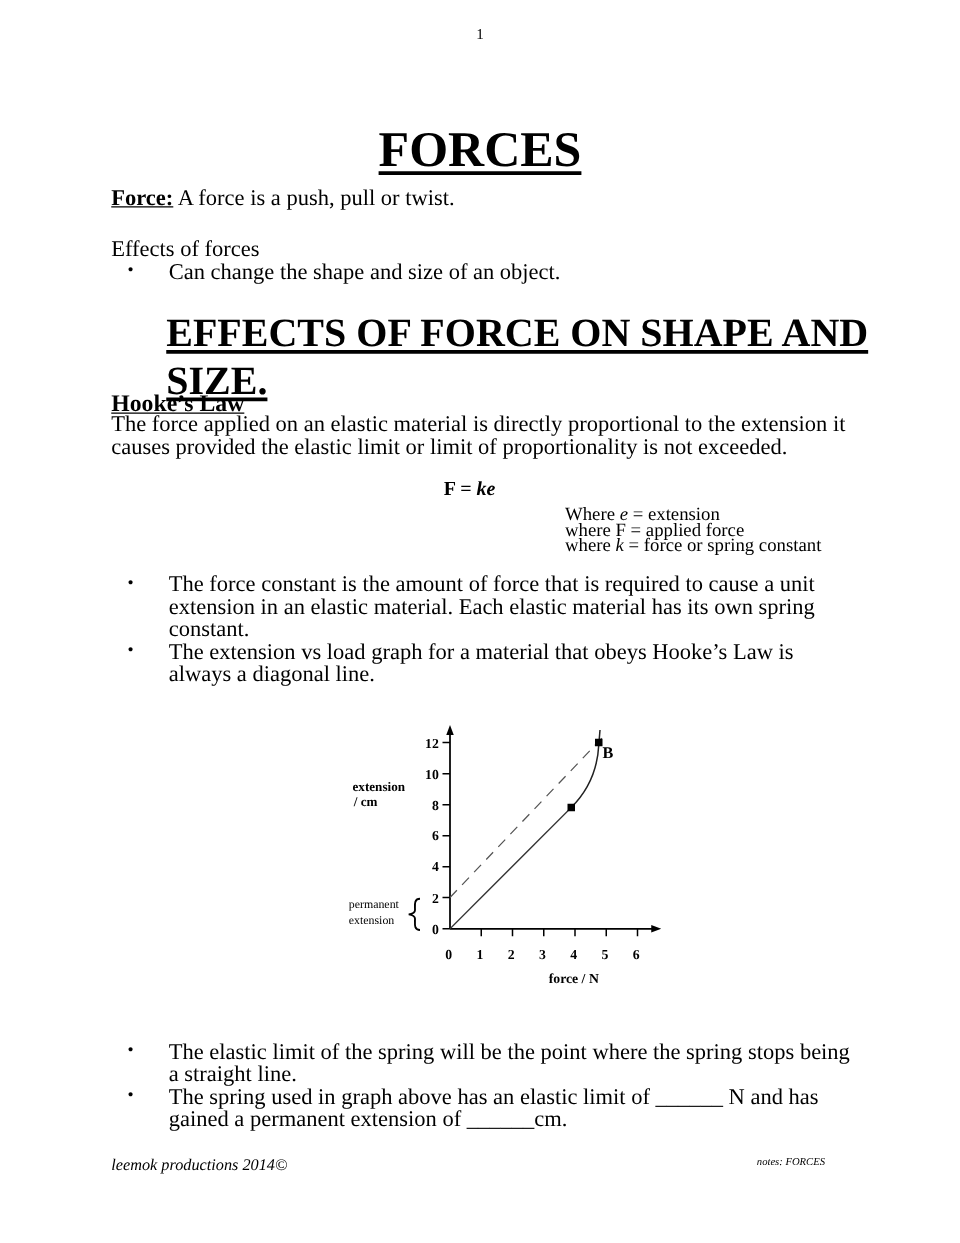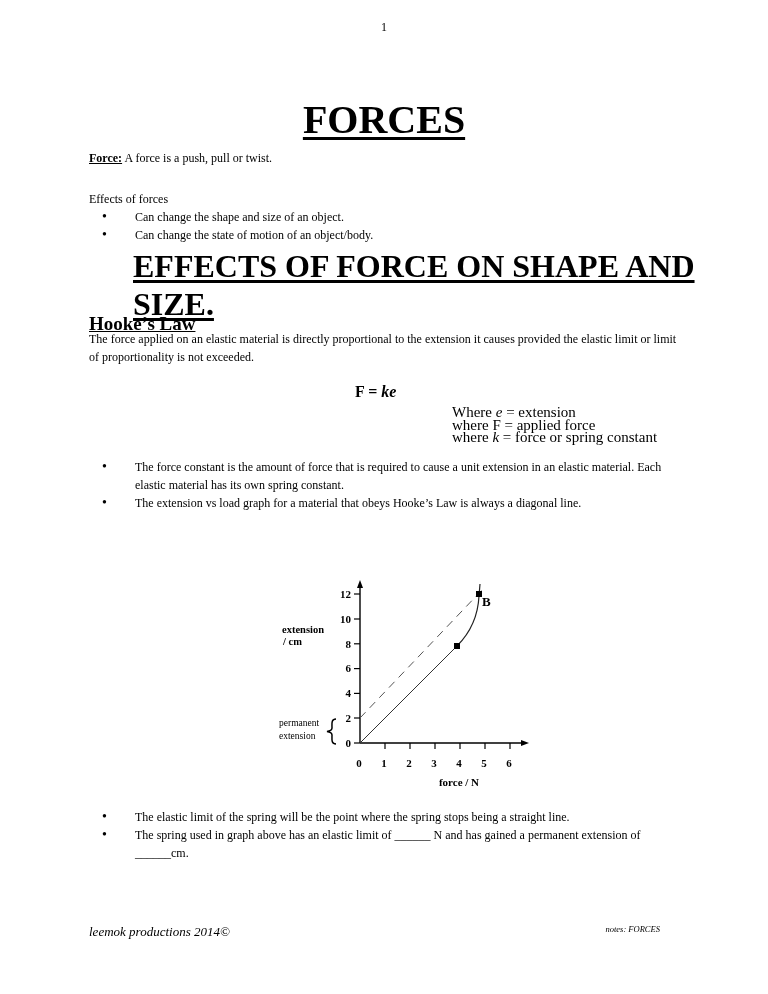--- a/index.html
+++ b/index.html
@@ -3,56 +3,55 @@
 <meta charset="utf-8">
 <style>
   html, body { margin: 0; padding: 0; background: #ffffff; }
   body { width: 768px; height: 994px; position: relative; overflow: hidden;
          font-family: "Liberation Serif", serif; color: #000; }
   .abs { position: absolute; }
   .page-num { top: 20px; left: 0; width: 768px; text-align: center; font-size: 12px; }
   .title { top: 92px; left: 0; width: 768px; text-align: center; font-size: 40px; font-weight: bold;
            line-height: 56px; }
   .title span { text-decoration: underline; text-decoration-thickness: 3px; text-underline-offset: 4px; }
-  .body-text { font-size: 12px; line-height: 18px; }
+  .body-text { font-size: 18px; line-height: 18px; }
   .def { top: 149px; left: 89px; }
   .def b { text-decoration: underline; }
   .effects-head { top: 190px; left: 89px; }
   ul.blist { margin: 0; padding: 0; list-style: none; }
   ul.blist li { position: relative; padding-left: 46px; }
   ul.blist li::before { content: "\2022"; position: absolute; left: 13px; top: 0; font-size: 14px; }
   .effects-list { top: 208px; left: 89px; width: 600px; }
   .h2 { top: 247px; left: 89px; font-size: 32px; font-weight: bold; line-height: 38px; margin-left: 44px; }
   .h2 span { text-decoration: underline; text-decoration-thickness: 3px; text-underline-offset: 3px; }
   .hooke-head { top: 313px; left: 89px; font-weight: bold; text-decoration: underline; font-size: 19px; }
   .hooke-text { top: 330px; left: 89px; width: 600px; }
   .formula { top: 383px; left: 355px; font-size: 16px; font-weight: bold; }
   .formula i { font-style: italic; }
   .where { top: 406px; left: 452px; font-size: 15px; line-height: 12.5px; }
   .bullets-1 { top: 458px; left: 89px; width: 600px; }
-  .bullets-2 { top: 808px; left: 89px; width: 600px; }
+  .bullets-2 { top: 832px; left: 89px; width: 600px; }
   .footer-left { top: 924px; left: 89px; font-size: 13px; font-style: italic; }
   .footer-right { top: 924px; right: 108px; font-size: 8.5px; font-style: italic; }
   .graph { top: 578px; left: 270px; width: 260px; height: 215px; }
   .graph text { font-family: "Liberation Serif", serif; }
 </style>
 </head>
 <body>
 
 <div class="abs page-num">1</div>
 
 <div class="abs title"><span>FORCES</span></div>
 
 <div class="abs body-text def"><b>Force:</b><span> A force is a push, pull or twist.</span></div>
 
 <div class="abs body-text effects-head">Effects of forces</div>
 
 <ul class="abs body-text blist effects-list">
   <li>Can change the shape and size of an object.</li>
-  <li>Can change the state of motion of an object/body.</li>
 </ul>
 
 <div class="abs h2"><span>EFFECTS OF FORCE ON SHAPE AND SIZE.</span></div>
 
 <div class="abs hooke-head">Hooke’s Law</div>
 <div class="abs body-text hooke-text">The force applied on an elastic material is directly proportional to the extension it causes provided the elastic limit or limit of proportionality is not exceeded.</div>
 
 <div class="abs formula"><span>F = </span><i>ke</i></div>
 
 <div class="abs where">

